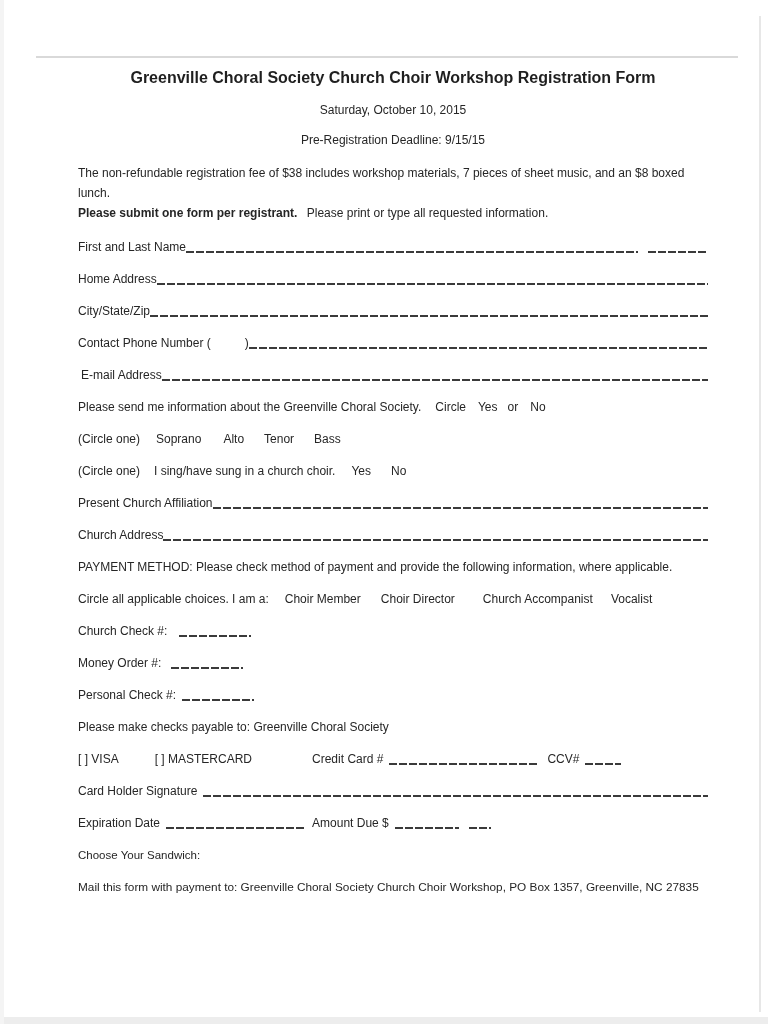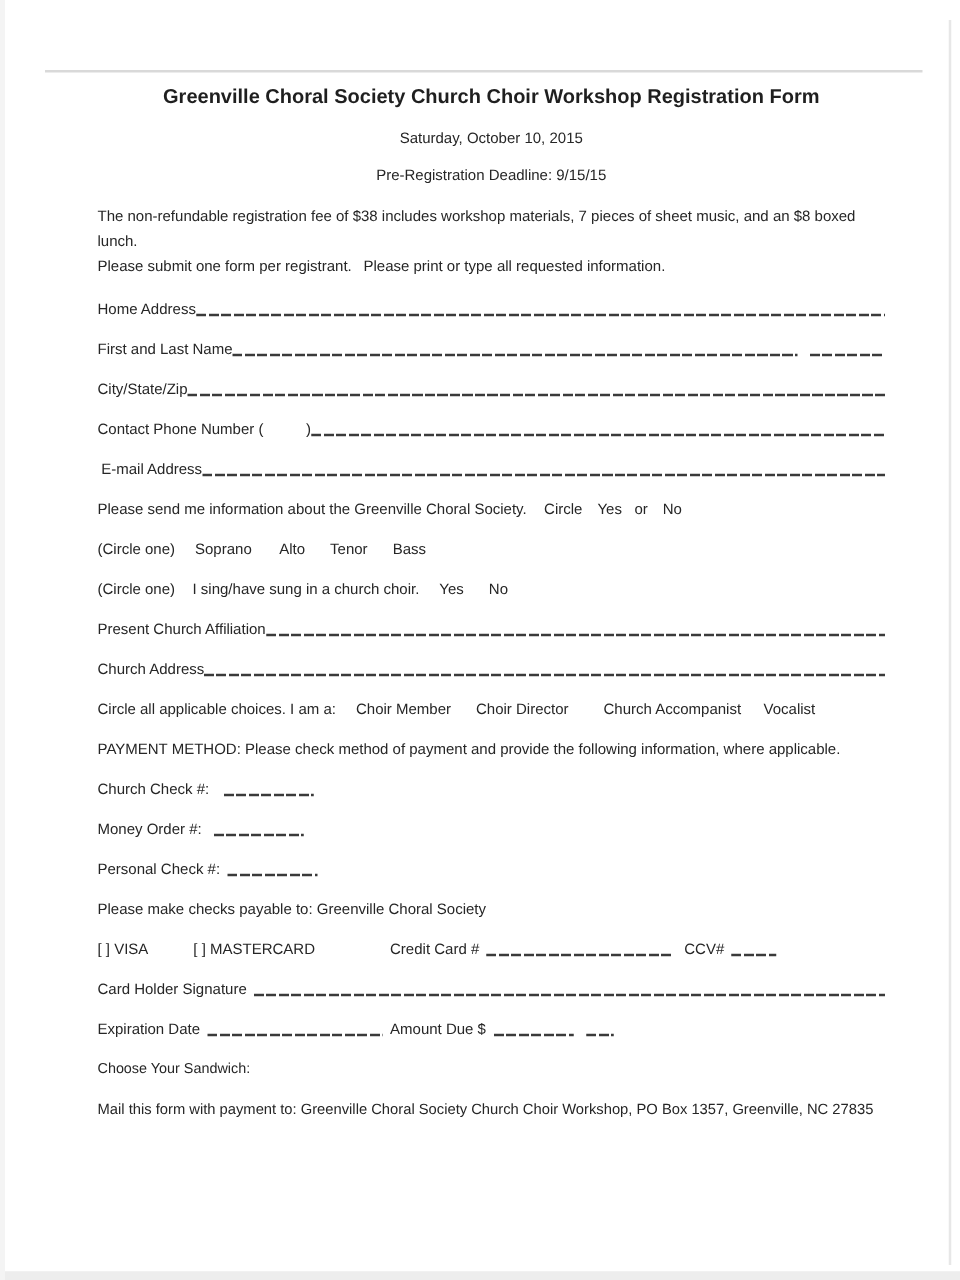--- a/index.html
+++ b/index.html
@@ -30,21 +30,21 @@
   }
   .centerline{
     text-align:center;
     font-size:12px;line-height:15px;
     margin-top:15px;
   }
   .intro{
     margin-top:15px;
     font-size:12px;line-height:20px;
   }
-  .b{font-weight:normal;}
+  .b{font-weight:bold;}
 
   .rows{margin-top:16px;}
   .row{
     display:flex;align-items:flex-end;
     height:16px;margin-bottom:16px;
     font-size:12px;line-height:16px;
     white-space:nowrap;
   }
   
   .fl{
@@ -79,28 +79,28 @@
 
     <div class="intro">
       <span>The non-refundable registration fee of $38 includes workshop materials, 7 pieces of sheet music, and an $8 boxed lunch.</span><br>
       <span class="b">Please submit one form per registrant.</span>
       <span class="ml6">Please print or type all requested information.</span>
     </div>
 
     <div class="rows">
 
       <div class="row">
+        <span>First and Last Name</span>
+        <span class="fl"></span>
+        <span class="fl fixed ml10" style="width:60px"></span>
+      </div>
+
+      <div class="row">
         <span>Home Address</span>
         <span class="fl"></span>
-      </div>
-
-      <div class="row">
-        <span>First and Last Name</span>
-        <span class="fl"></span>
-        <span class="fl fixed ml10" style="width:60px"></span>
       </div>
 
       <div class="row">
         <span>City/State/Zip</span>
         <span class="fl"></span>
       </div>
 
       <div class="row">
         <span>Contact Phone Number (</span>
         <span class="gap34"></span>
@@ -140,29 +140,29 @@
         <span>Present Church Affiliation</span>
         <span class="fl"></span>
       </div>
 
       <div class="row">
         <span>Church Address</span>
         <span class="fl"></span>
       </div>
 
       <div class="row">
+        <span>PAYMENT METHOD: Please check method of payment and provide the following information, where applicable.</span>
+      </div>
+
+      <div class="row">
         <span>Circle all applicable choices.  I am a:</span>
         <span class="ml16">Choir Member</span>
         <span class="ml20">Choir Director</span>
         <span class="ml28">Church Accompanist</span>
         <span class="ml18">Vocalist</span>
-      </div>
-
-      <div class="row">
-        <span>PAYMENT METHOD: Please check method of payment and provide the following information, where applicable.</span>
       </div>
 
       <div class="row">
         <span>Church Check #:</span>
         <span class="fl fixed ml12" style="width:72px"></span>
       </div>
 
       <div class="row">
         <span>Money Order #:</span>
         <span class="fl fixed ml10" style="width:72px"></span>

